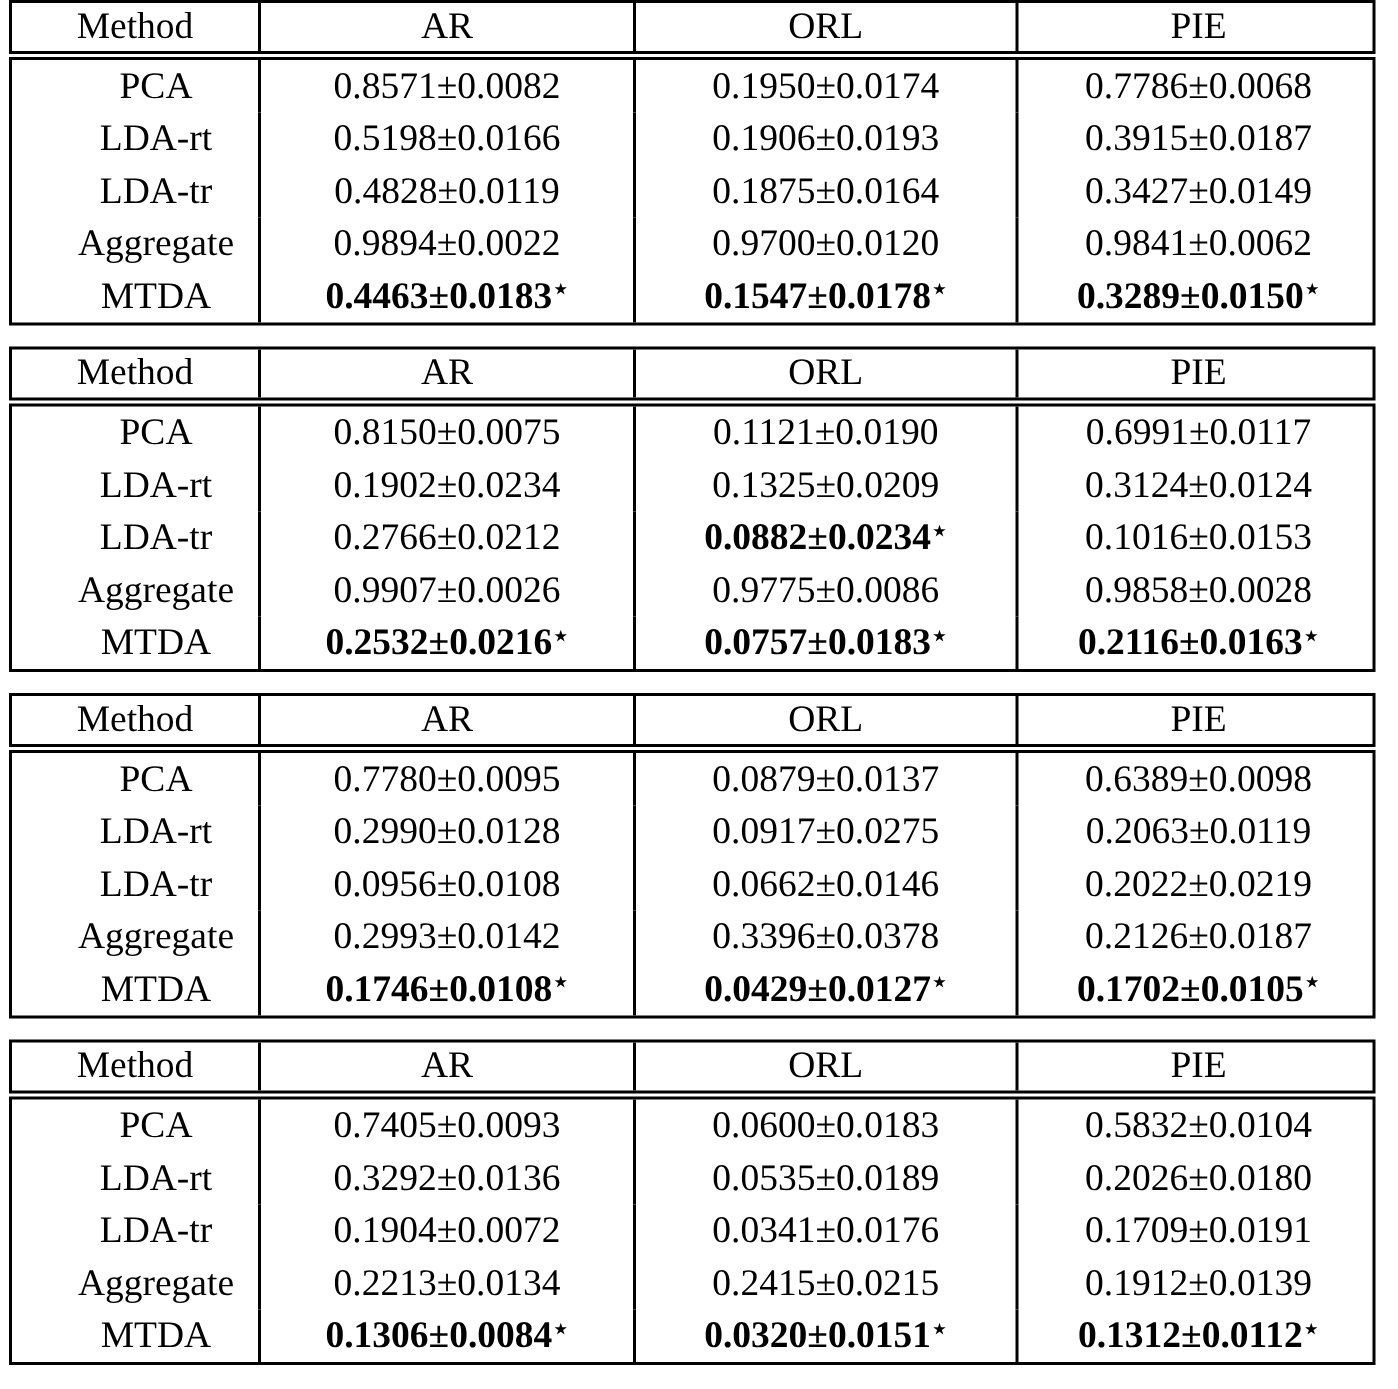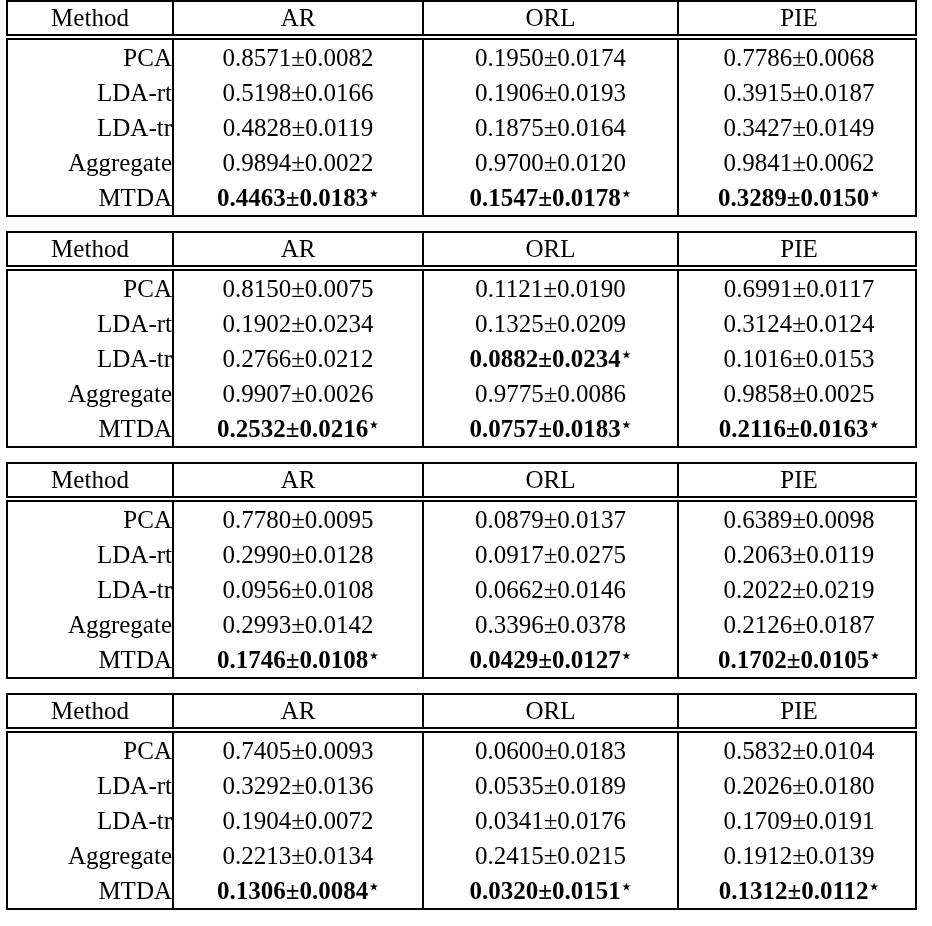--- a/index.html
+++ b/index.html
@@ -63,21 +63,21 @@
     line-height: 32px;
     font-size: 25px;
   }
   table.rt td {
     height: 35px;
     line-height: 35px;
     text-align: center;
     font-size: 25px;
   }
   table.rt td.method-cell {
-    text-align: right;
+    text-align: center;
     padding-left: 28px;
     margin-top: 13px;
   }
   
   table.rt th.vsep, table.rt td.vsep {
     border-left: 2px solid #000;
   }
   td.bold-cell, th.bold-cell {
     font-weight: bold;
     font-family: Liberation Serif, serif;
@@ -199,21 +199,21 @@
               <tr>
                 <td class="method-cell">LDA-tr</td>
                 <td class="vsep"><span>0.2766±0.0212</span></td>
                 <td class="vsep bold-cell"><span>0.0882±0.0234</span><span class="star">⋆</span></td>
                 <td class="vsep"><span>0.1016±0.0153</span></td>
               </tr>
               <tr>
                 <td class="method-cell">Aggregate</td>
                 <td class="vsep"><span>0.9907±0.0026</span></td>
                 <td class="vsep"><span>0.9775±0.0086</span></td>
-                <td class="vsep"><span>0.9858±0.0025</span></td>
+                <td class="vsep"><span>0.9858±0.0028</span></td>
               </tr>
               <tr>
                 <td class="method-cell">MTDA</td>
                 <td class="vsep bold-cell"><span>0.2532±0.0216</span><span class="star">⋆</span></td>
                 <td class="vsep bold-cell"><span>0.0757±0.0183</span><span class="star">⋆</span></td>
                 <td class="vsep bold-cell"><span>0.2116±0.0163</span><span class="star">⋆</span></td>
               </tr>
             </tbody>
           </table>
         </div>

